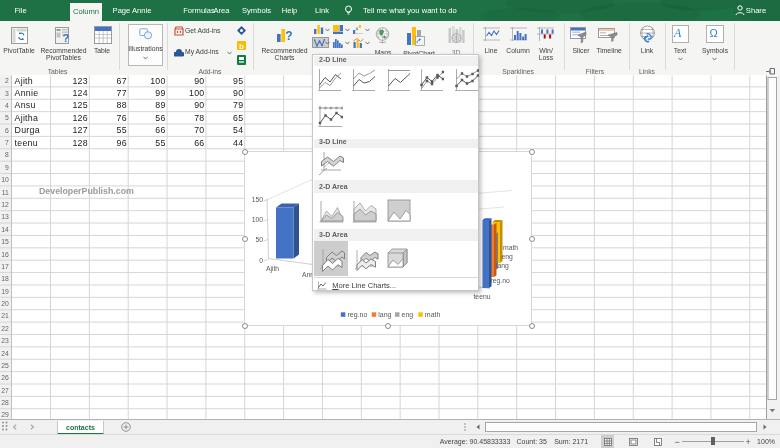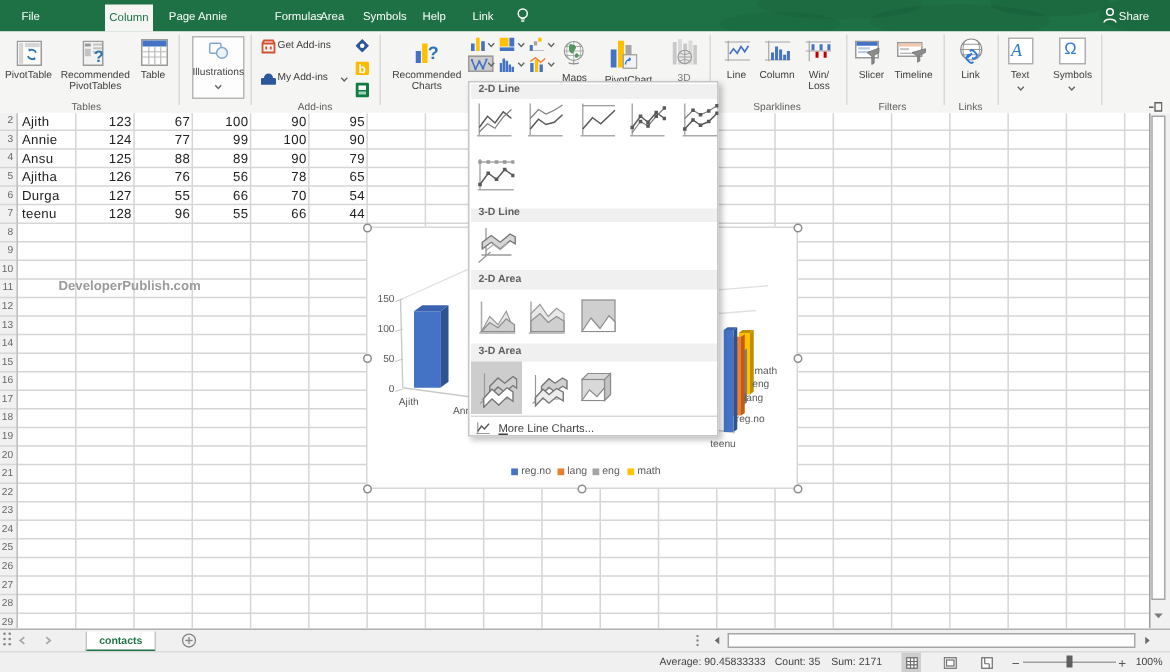--- a/index.html
+++ b/index.html
@@ -45,20 +45,21 @@
     <div class="tab" style="left:111px;width:42px;white-space:nowrap;">Page Annie</div>
     <div class="tab" style="left:181px;width:36px;">Formulas</div>
     <div class="tab" style="left:209px;width:25px;">Area</div>
     <div class="tab" style="left:242px;width:27px;">Symbols</div>
     <div class="tab" style="left:277px;width:25px;">Help</div>
     <div class="tab" style="left:310px;width:24px;">Link</div>
     <svg class="abs" style="left:344px;top:5px;" width="9" height="12" viewBox="0 0 9 12">
         <circle cx="4.5" cy="4" r="3" fill="none" stroke="#fff" stroke-width="1"></circle>
         <path d="M3.2 7.5h2.6M3.5 9h2" stroke="#fff" stroke-width="0.9" fill="none"></path>
       </svg>
+    <div class="tab" style="left:363px;width:110px;text-align:left;">Tell me what you want to do</div>
     <svg class="abs" style="left:735px;top:5px;" width="10" height="11" viewBox="0 0 10 11">
         <circle cx="5" cy="3" r="2.2" fill="none" stroke="#fff" stroke-width="1"></circle>
         <path d="M1 10c0.5-3 7.5-3 8 0" fill="none" stroke="#fff" stroke-width="1"></path>
       </svg>
     <div class="tab" style="left:743px;width:26px;">Share</div>
   </div>
   <div id="instab" class="abs">Column</div>
   <div id="ribbon" class="abs">
     <div class="sep" style="left:118.5px;"></div>
     <div class="sep" style="left:167.2px;"></div>

